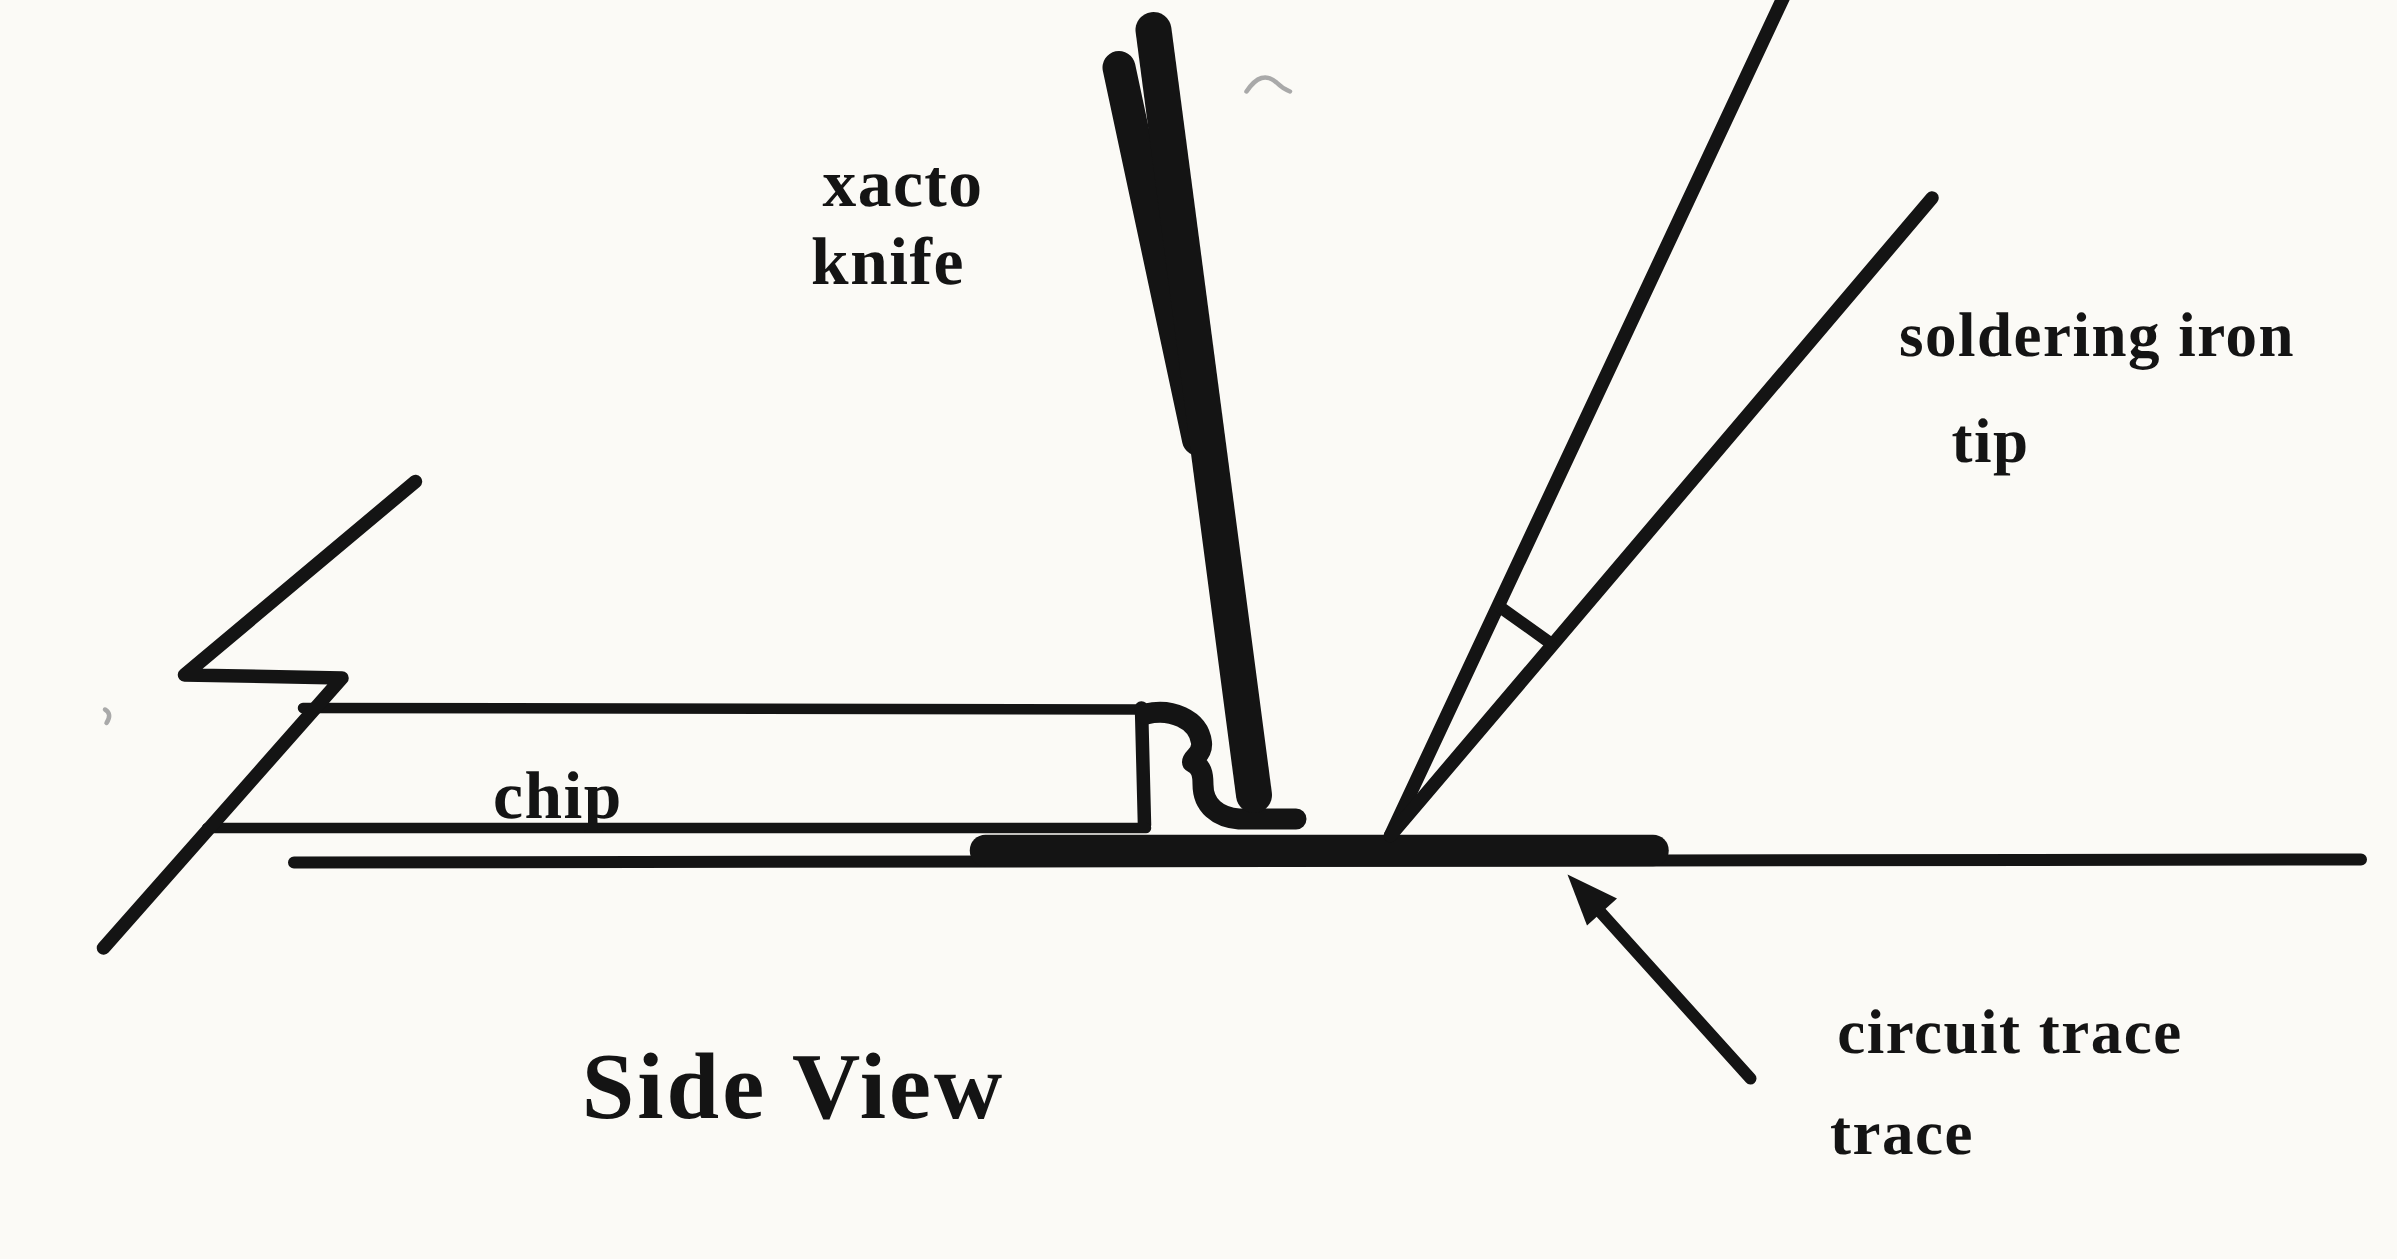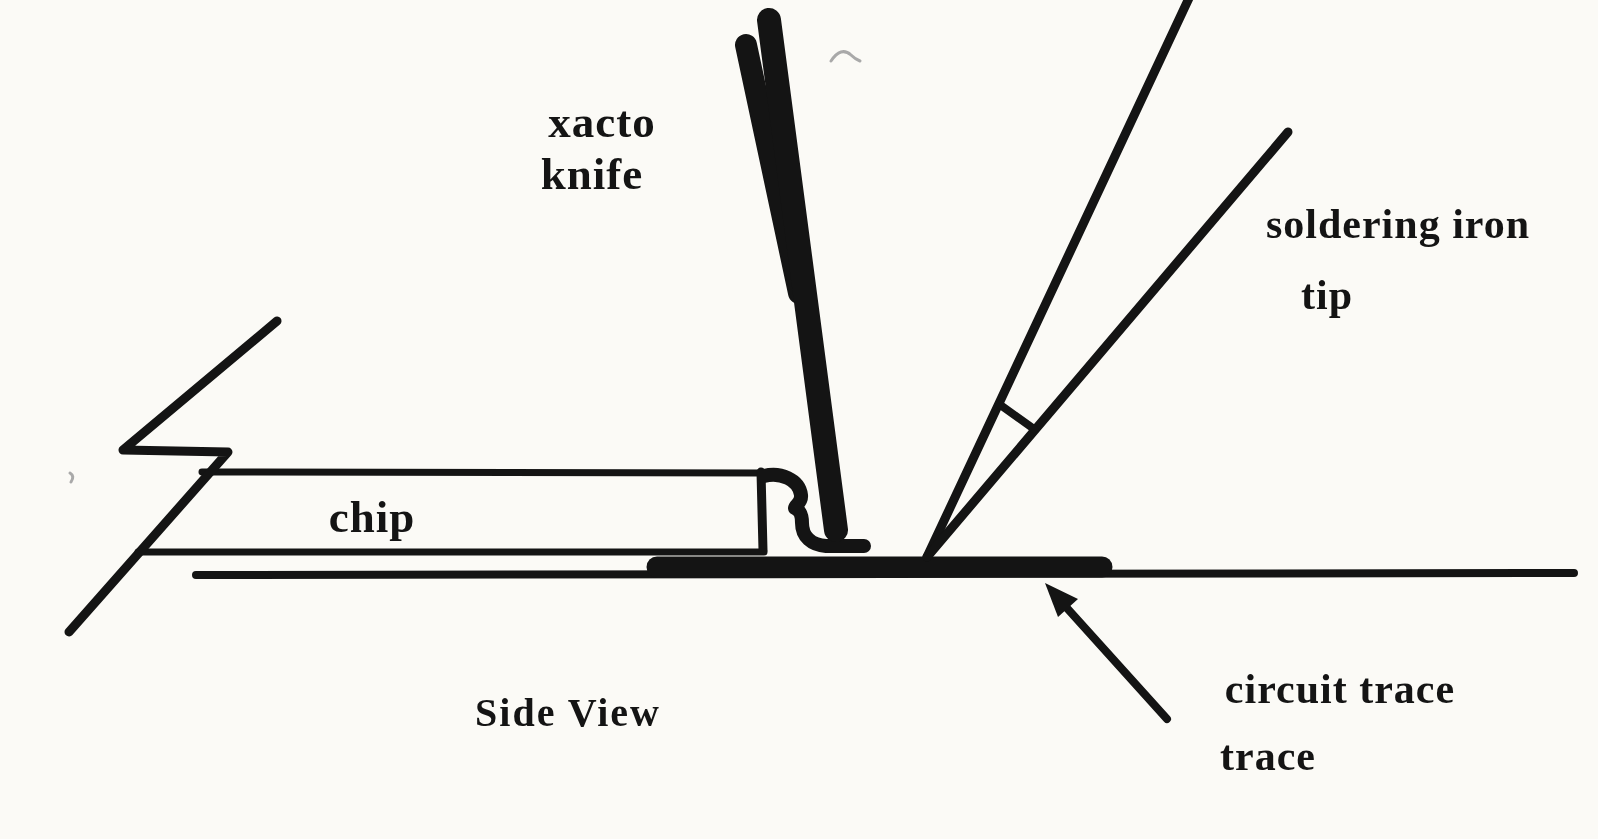--- a/index.html
+++ b/index.html
@@ -45,21 +45,21 @@
     transform:translateX(-50%);
     color:var(--ink);
     font-weight:bold;
     white-space:nowrap;
     letter-spacing:1px;
     line-height:1;
     user-select:none;
   }
   .fs45{font-size:45px;}
   .fs46{font-size:42px;}
-  .fs52{font-size:40px;margin-left:39px;}
+  .fs52{font-size:63px;}
 </style>
 </head>
 <body>
 
 <div class="stage">
 
   <svg class="art" viewBox="0 0 1598 839">
 
     <line x1="196" y1="575" x2="1574" y2="573" stroke-width="8" class="ink-stroke"></line>
 
@@ -87,20 +87,20 @@
     <path d="M 831 61 q 10 -15 20 -6 q 4 4 9 6" stroke-width="3" class="pencil-stroke"></path>
     <path d="M 70 473 q 5 3 1 9" stroke-width="3" class="pencil-stroke"></path>
   </svg>
 
   <div class="label fs45" style="left:602px;top:100px;">xacto</div>
   <div class="label fs45" style="left:592px;top:152px;">knife</div>
 
   <div class="label fs46" style="left:1398px;top:203px;">soldering iron</div>
   <div class="label fs46" style="left:1327px;top:274px;">tip</div>
 
-  <div class="label fs45" style="left:372px;top:495px;">chip</div>
+  <div class="label fs45" style="left:372px;top:508px;">chip</div>
 
   <div class="label fs46" style="left:1340px;top:668px;">circuit trace</div>
   <div class="label fs46" style="left:1268px;top:735px;text-align:right;">trace</div>
 
   <div class="label fs52" style="left:529px;top:693px;letter-spacing:2px;">Side View</div>
 
 </div>
 
 </body></html>

